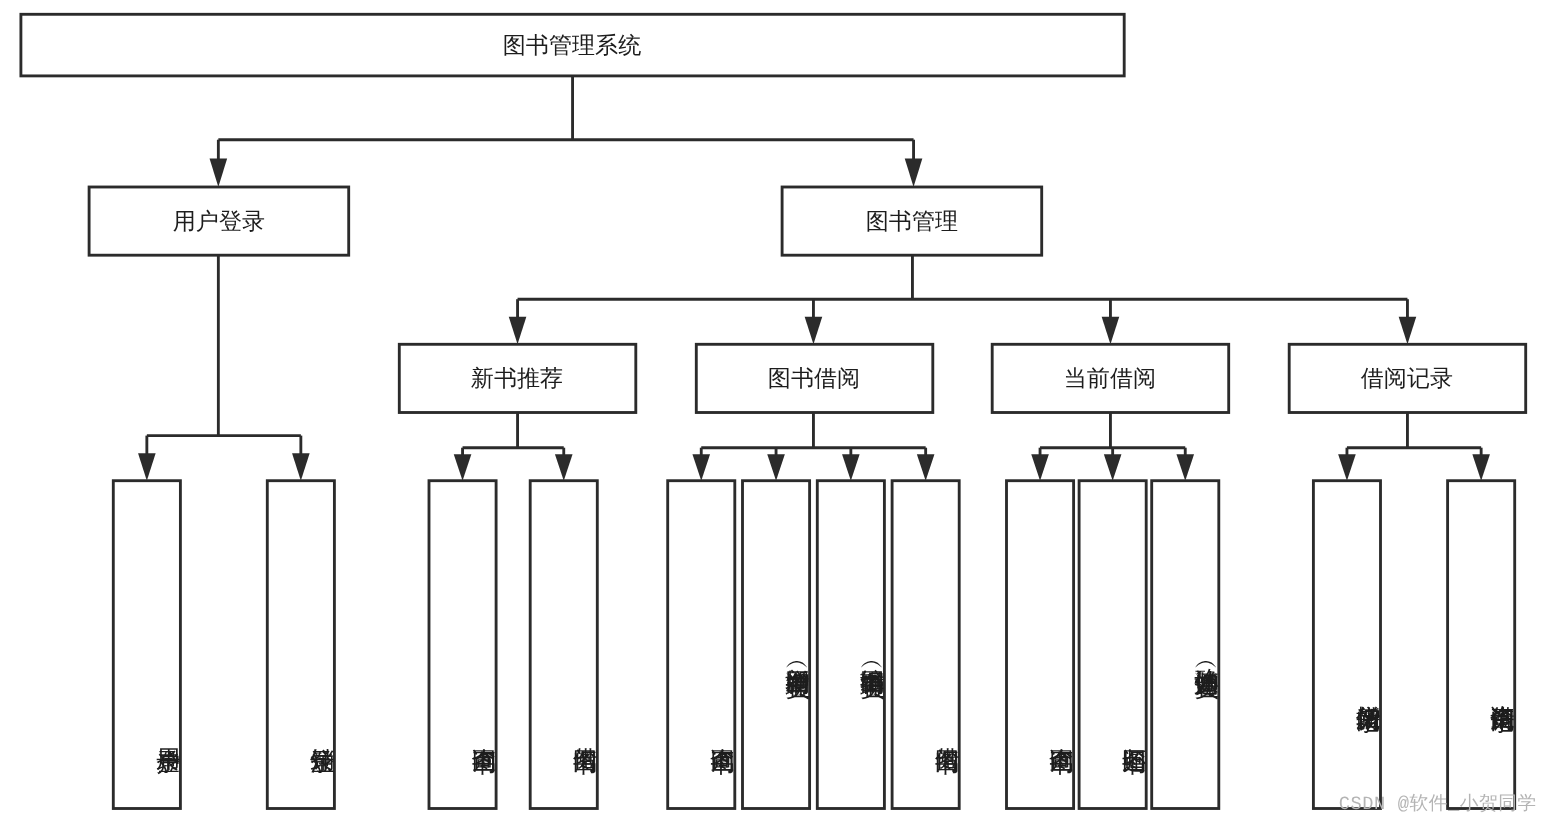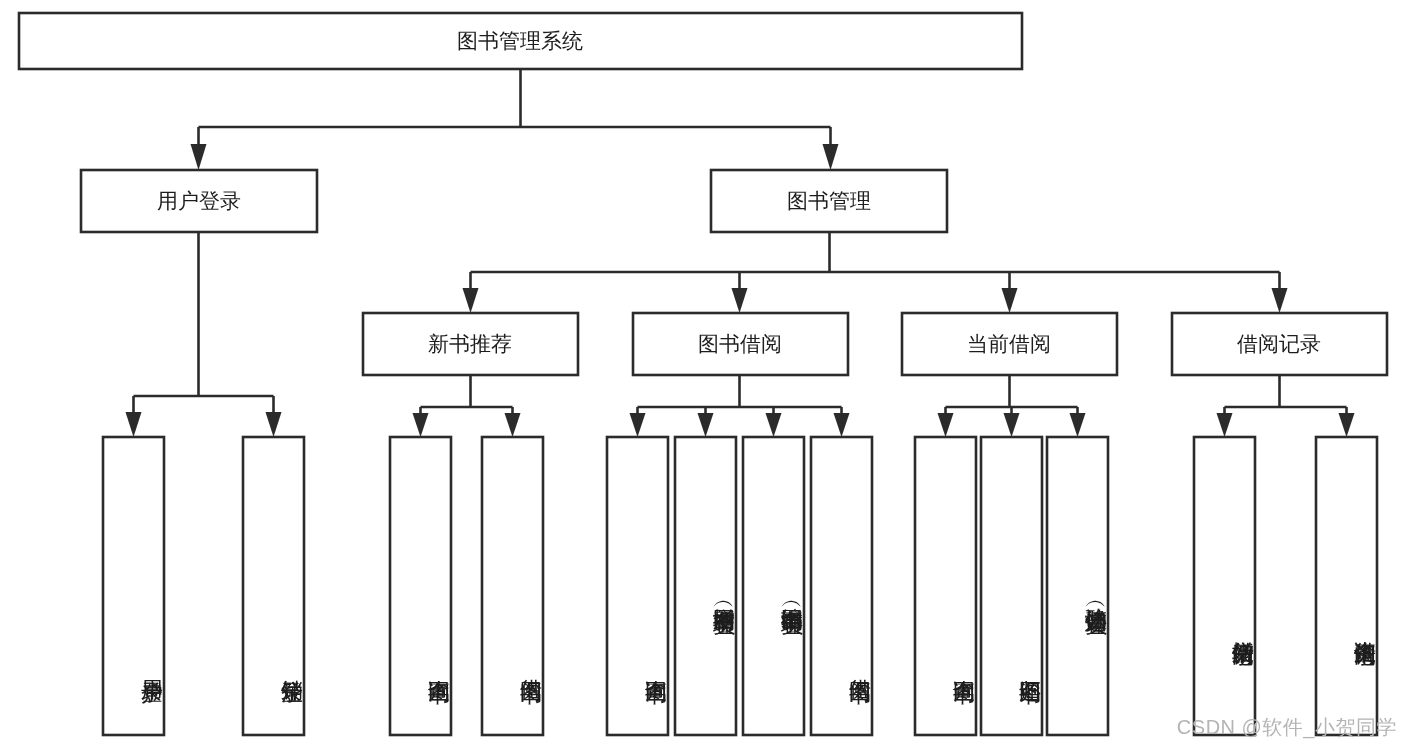--- a/index.html
+++ b/index.html
@@ -61,22 +61,22 @@
     display: flex;
     align-items: flex-start;
     justify-content: center;
     white-space: nowrap;
     pointer-events: none;
   }
   .watermark {
     position: absolute;
     right: 8px;
     bottom: 6px;
-    font-family: Liberation Sans, sans-serif;
-    font-size: 20px;
+    font-family: Liberation Mono, monospace;
+    font-size: 17px;
     color: #b4b4b4;
     letter-spacing: 0.5px;
     white-space: nowrap;
   }
 </style>
 </head>
 <body>
 
 <div id="diagram-root">
 

